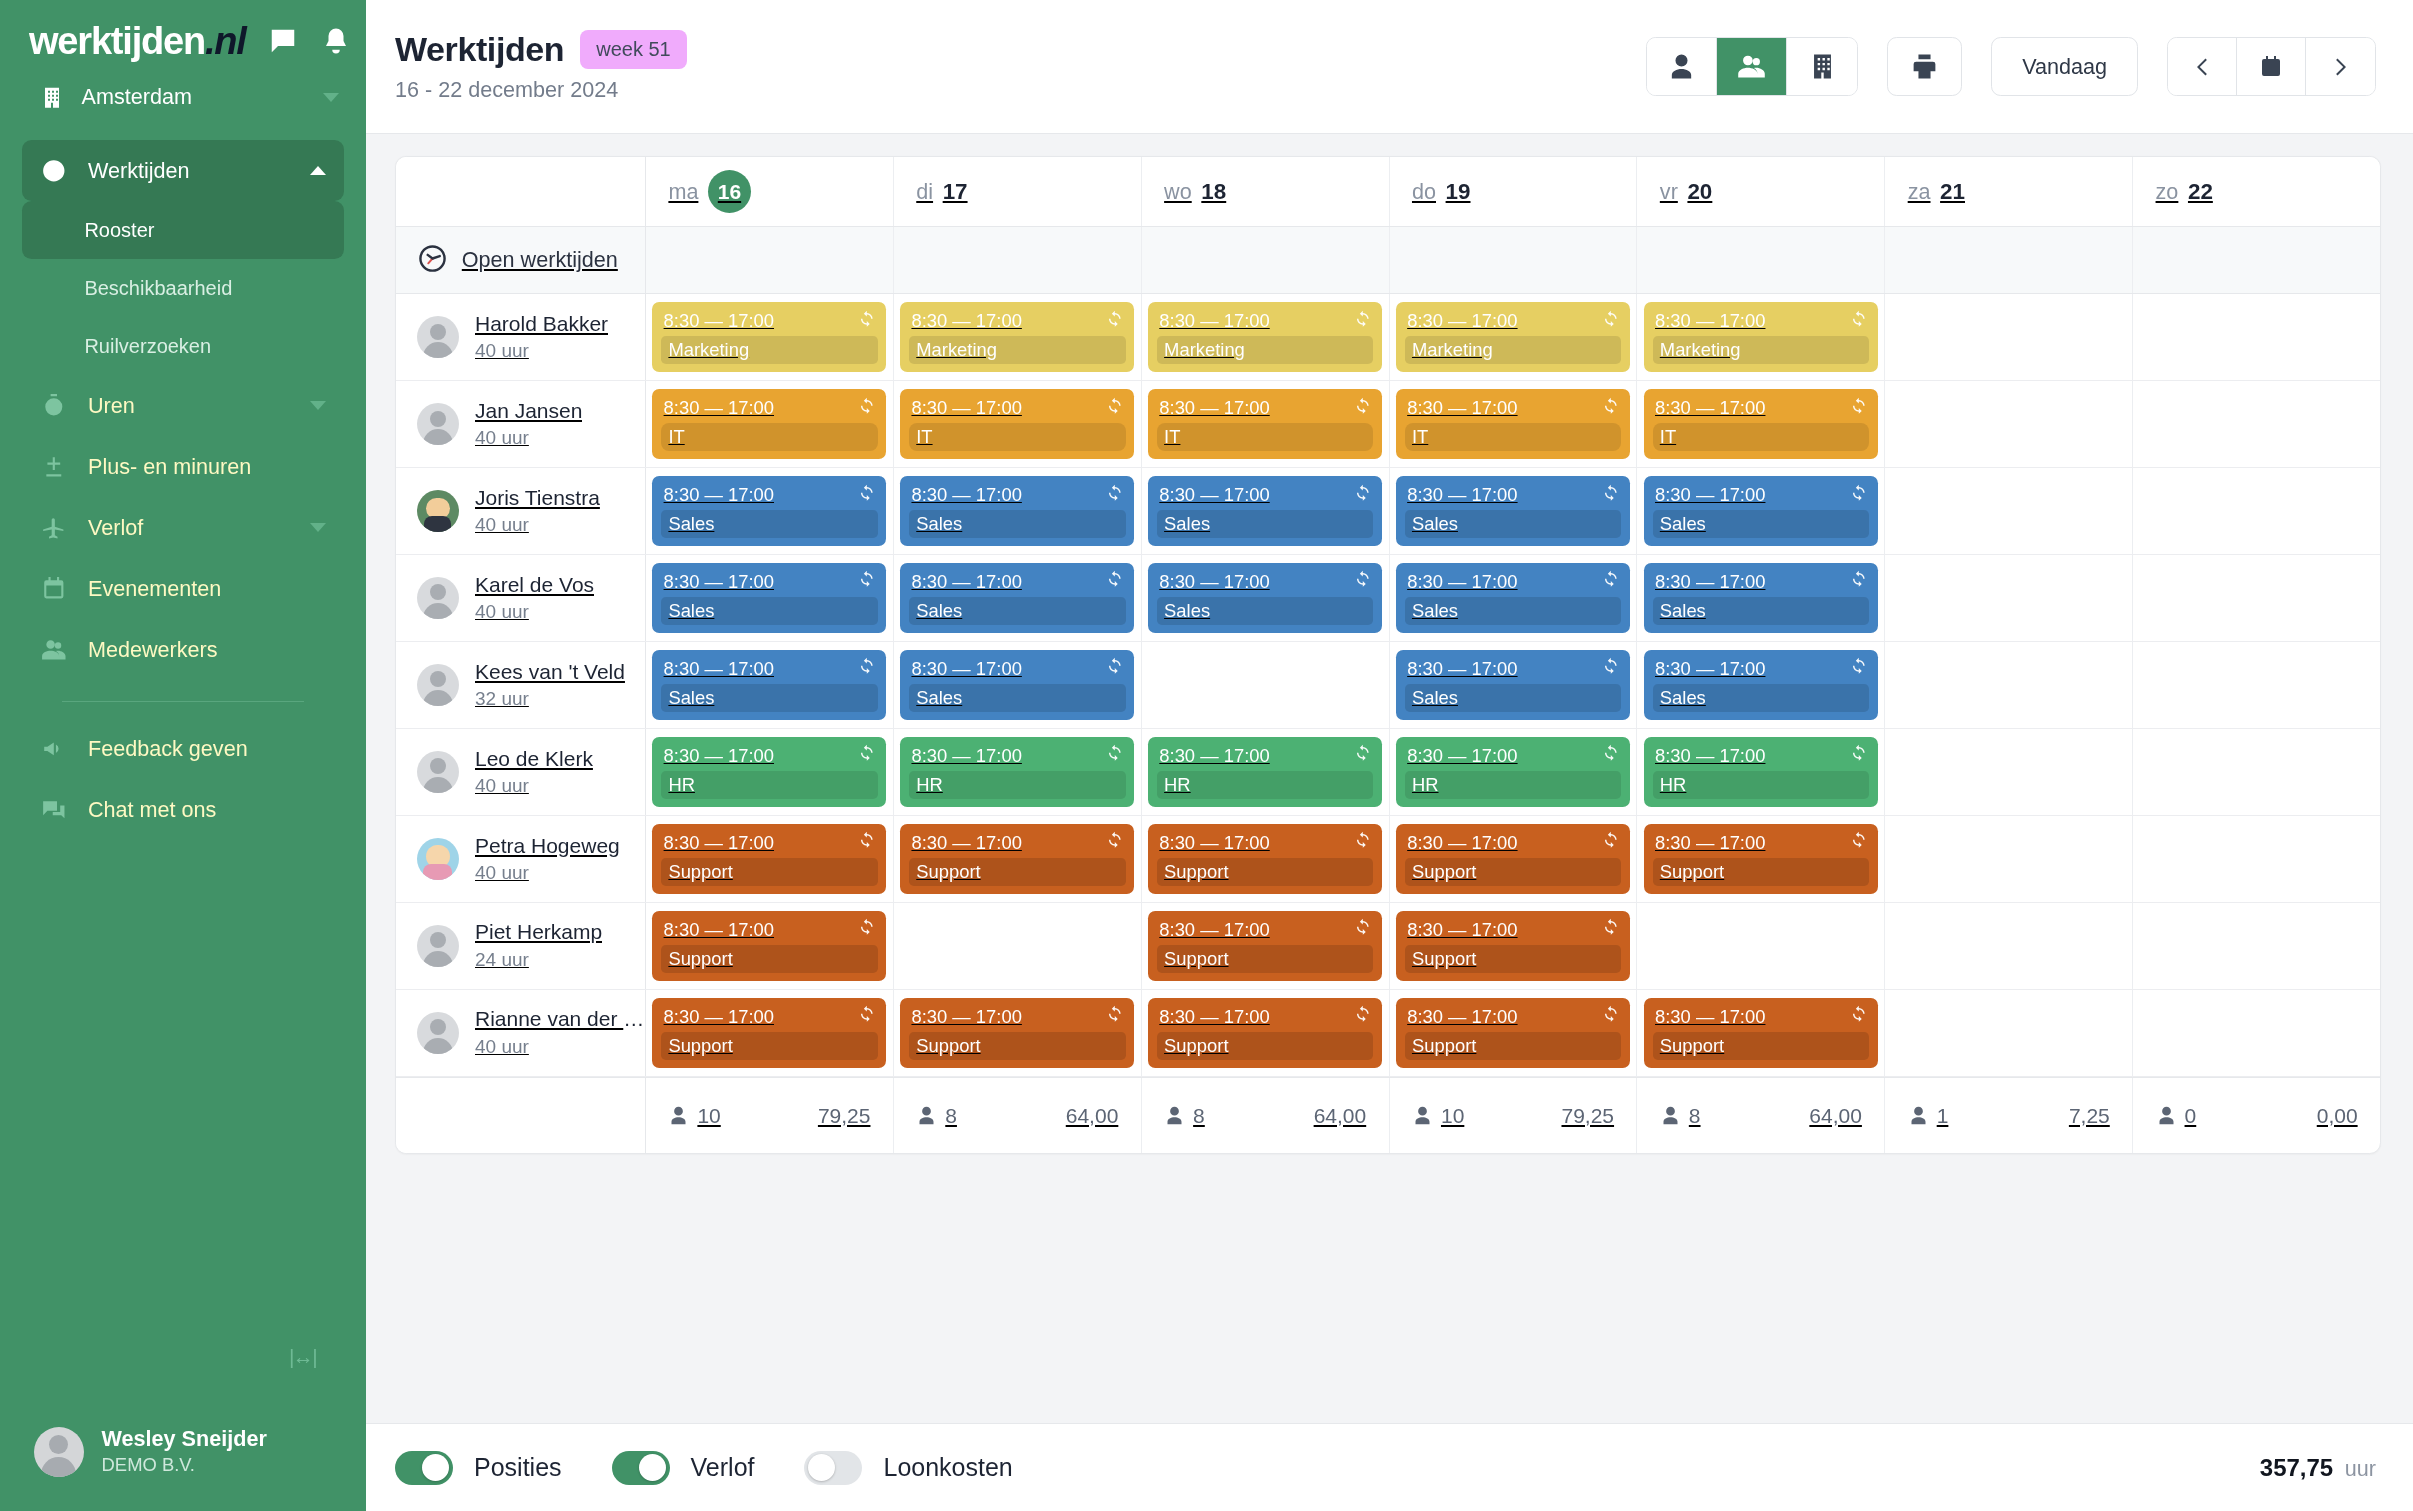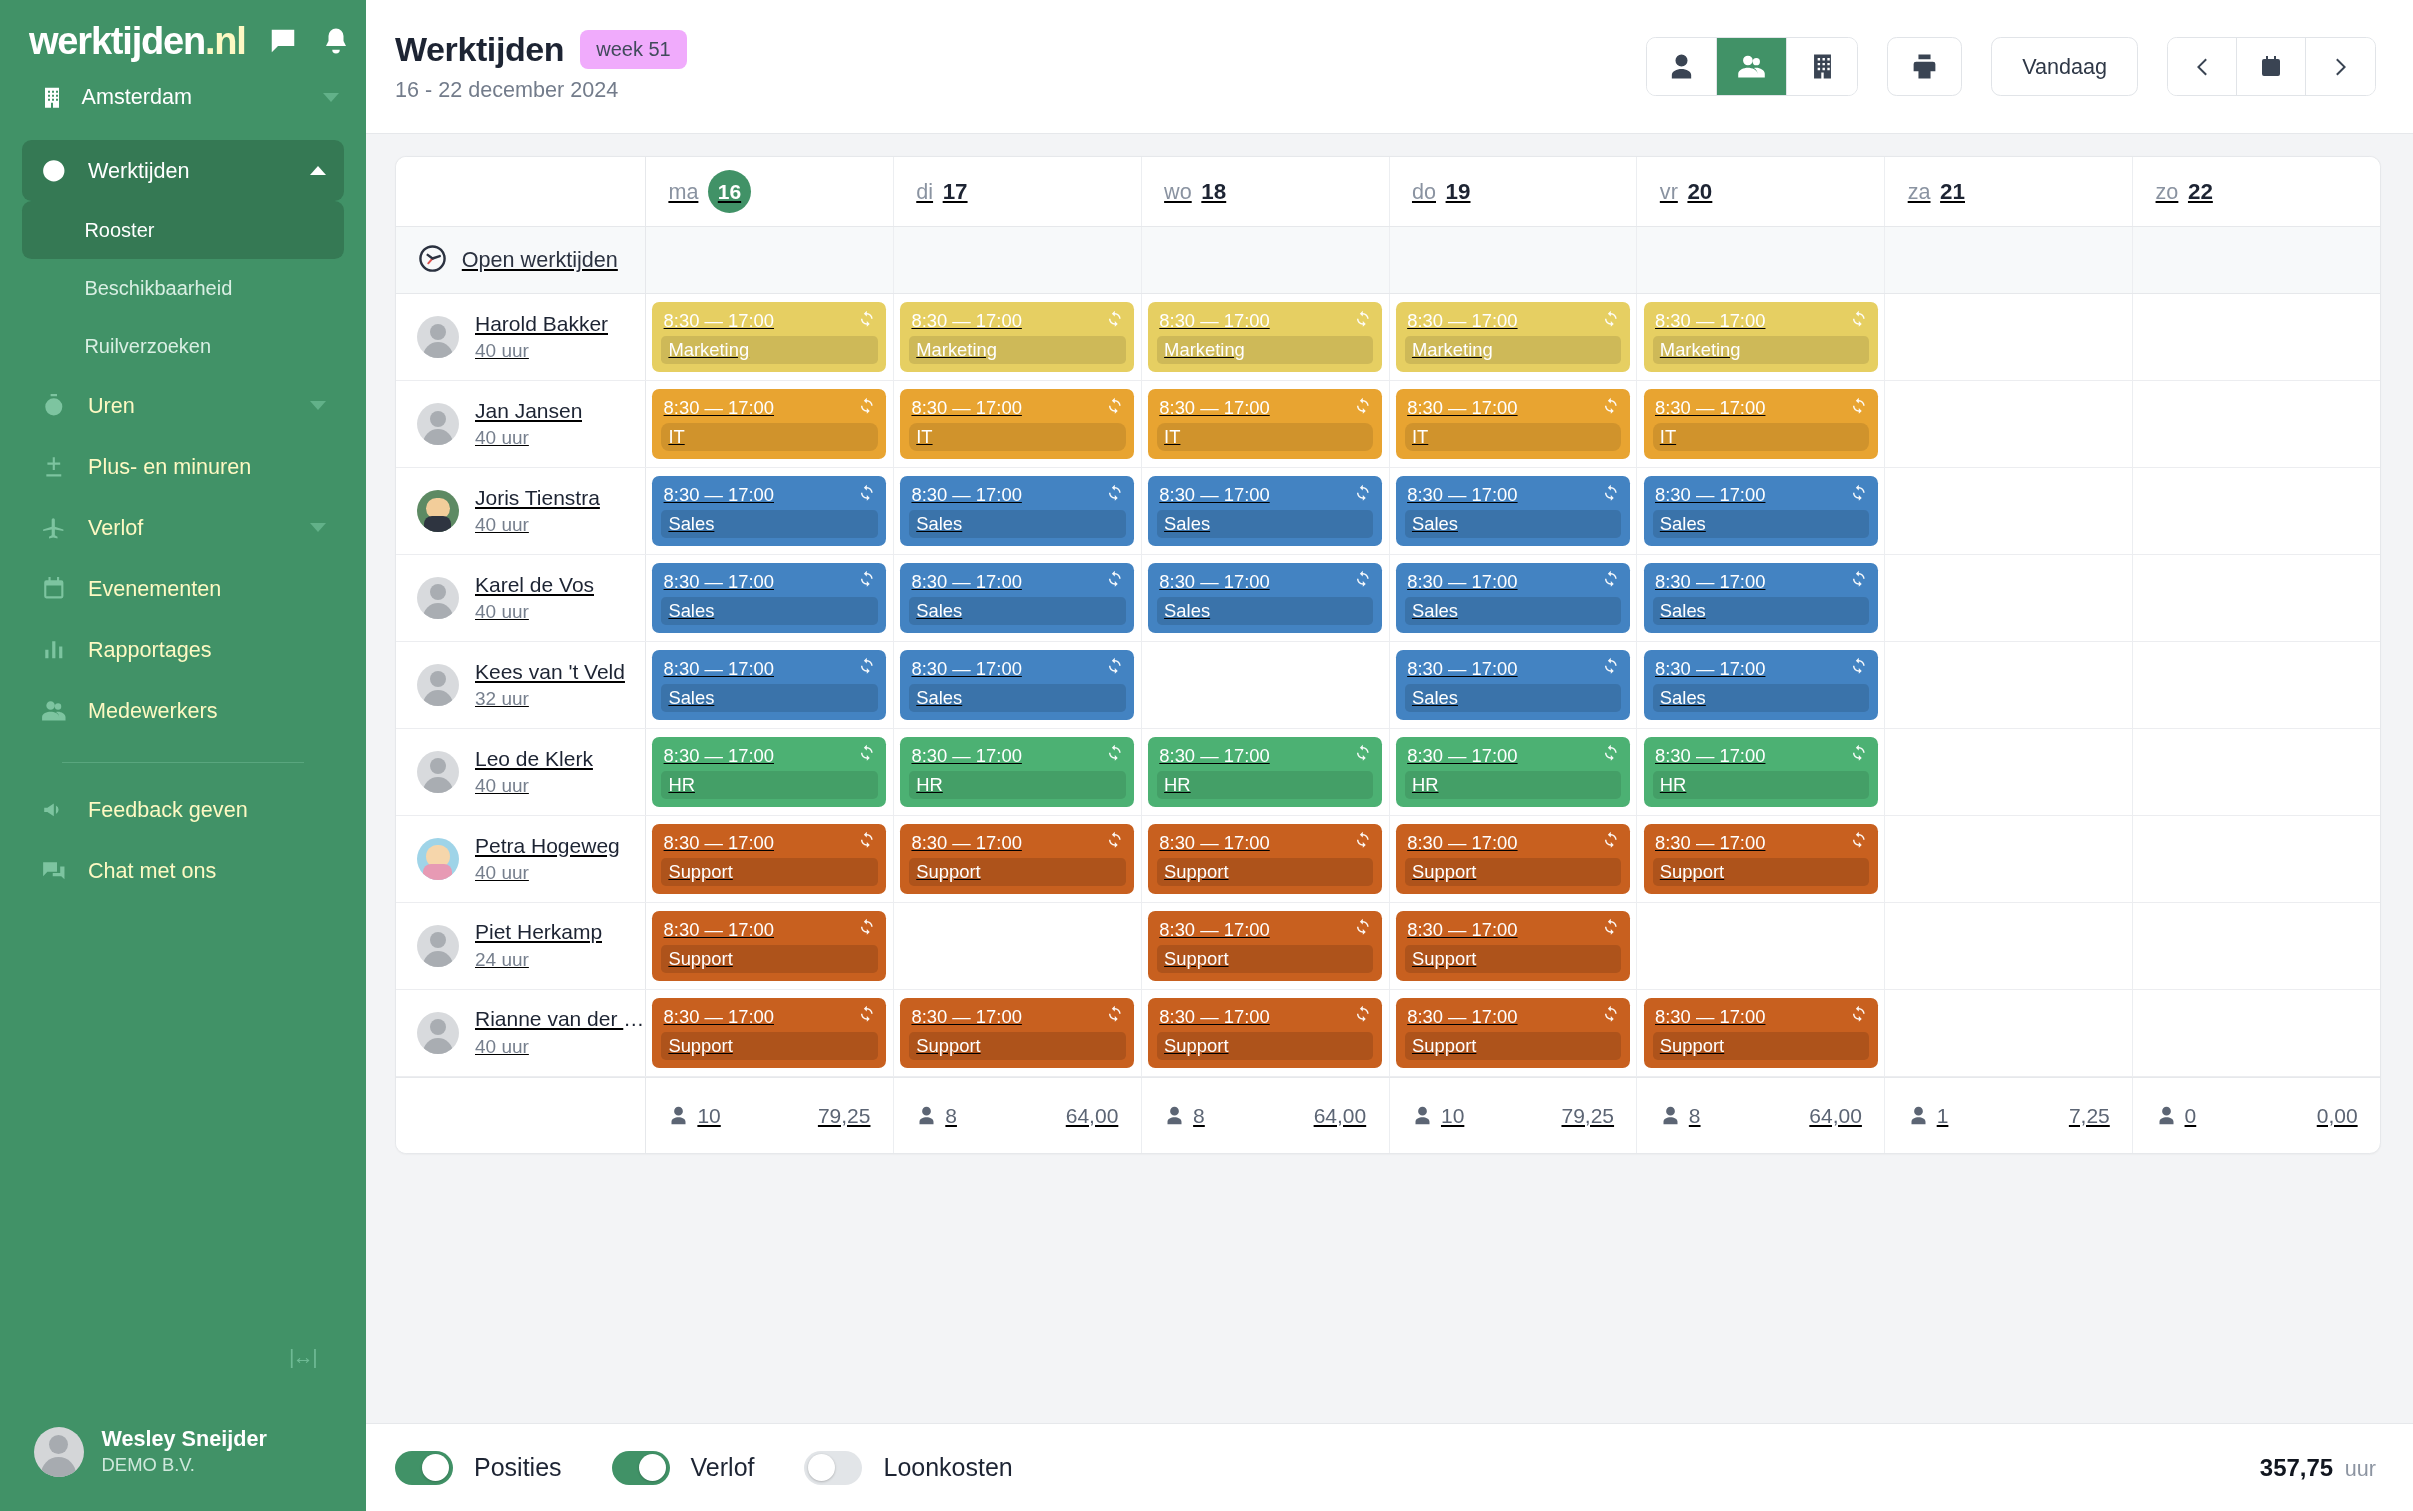--- a/index.html
+++ b/index.html
@@ -11,21 +11,21 @@
   .app { display: flex; width: 2413px; height: 1511px; }
 
   
   .sidebar {
     width: 366px; flex: 0 0 366px; height: 1511px;
     background: #419267; color: #fff;
     display: flex; flex-direction: column; position: relative;
   }
   .logo-row { display: flex; align-items: center; padding: 22.4px 0 0 29px; gap: 21px; }
   .logo-text { font-size: 38px; font-weight: 700; letter-spacing: -1.2px; color:#fff; line-height:1; }
-  .logo-text .dot { color:#fef9c3; }
+  .logo-text .dot { color:#0f172a;font-style:italic; }
   .hdr-icon { width: 32px; height: 32px; display:flex; align-items:center; justify-content:center; }
   .hdr-icon svg { width: 30px; height: 30px; fill: #fff; }
 
   .loc-row { display:flex; align-items:center; padding: 24px 27px 0 40px; gap: 17.6px; }
   .loc-row .bi { width:24px; height:25.6px; }
   .loc-row .bi svg { width:24px; height:25.6px; fill:#fff; }
   .loc-name { font-size: 21.6px; color:#fff; flex:1; }
   .caret { width:0;height:0;border-left:8.8px solid transparent;border-right:8.8px solid transparent;border-top:9.6px solid #62b189; }
 
   .nav { margin-top: 30px; padding: 0 22.4px; flex: 0 0 auto; }
@@ -236,28 +236,20 @@
 
       <div class="nav-item">
         <span class="ico">
             <svg viewBox="0 0 24 24">
               <path d="M7 1v3H5a2 2 0 0 0-2 2v13a2 2 0 0 0 2 2h14a2 2 0 0 0 2-2V6a2 2 0 0 0-2-2h-2V1h-2v3H9V1H7zM5 9h14v10H5V9z"></path>
             </svg>
           </span>
         <span class="lbl">Evenementen</span>
       </div>
 
-      <div class="nav-item">
-        <span class="ico">
-            <svg viewBox="0 0 24 24">
-              <path d="M4 12h3v8H4v-8zm6.5-8h3v16h-3V4zM17 9h3v11h-3V9z"></path>
-            </svg>
-          </span>
-        <span class="lbl">Rapportages</span>
-      </div>
 
       <div class="nav-item">
         <span class="ico">
             <svg viewBox="0 0 24 24">
               <path d="M9 11a4 4 0 1 0 0-8 4 4 0 0 0 0 8zm7 0a3 3 0 1 0 0-6 3 3 0 0 0 0 6zM9 13c-3.3 0-8 1.7-8 5v3h16v-3c0-3.3-4.7-5-8-5zm7 0c-.6 0-1.3.1-2 .2 1.8 1.1 3 2.6 3 4.8v3h6v-3c0-3-4-5-7-5z"></path>
             </svg>
           </span>
         <span class="lbl">Medewerkers</span>
       </div>
 

